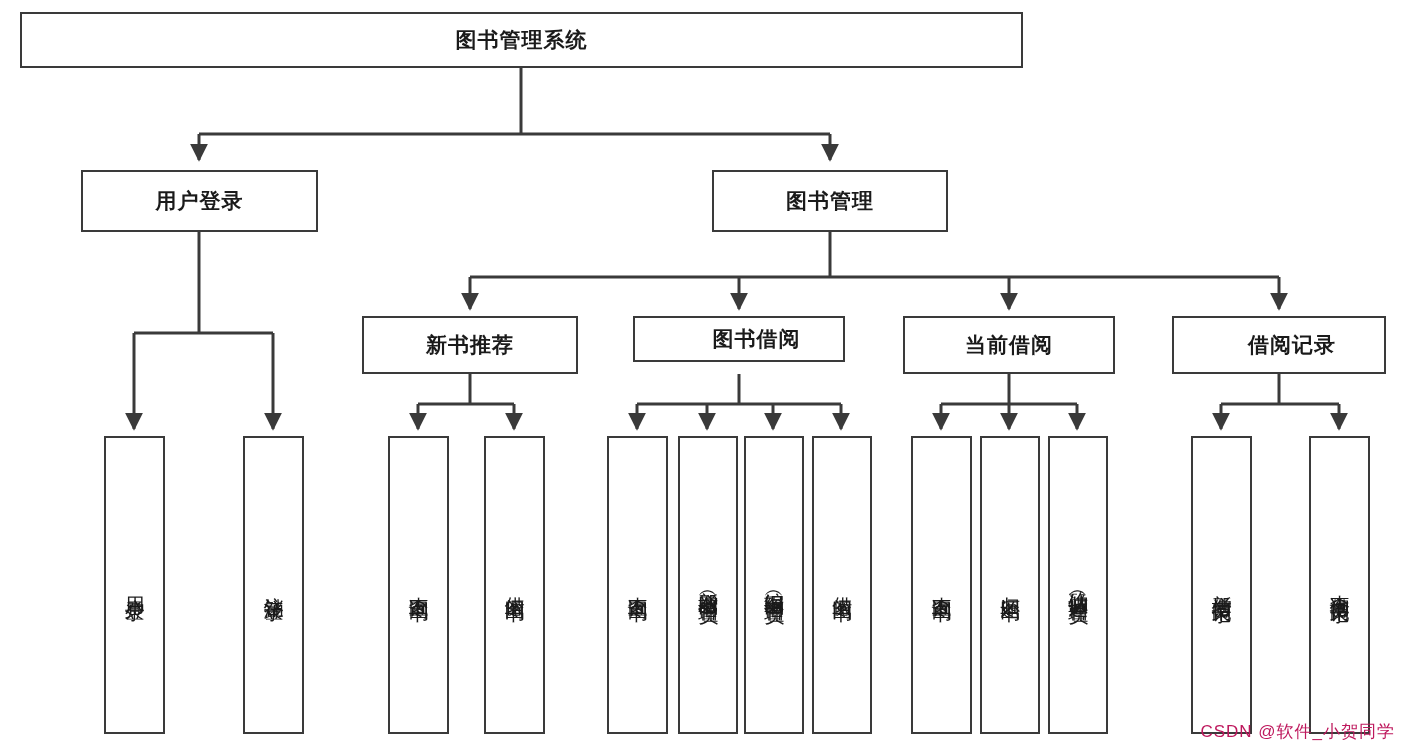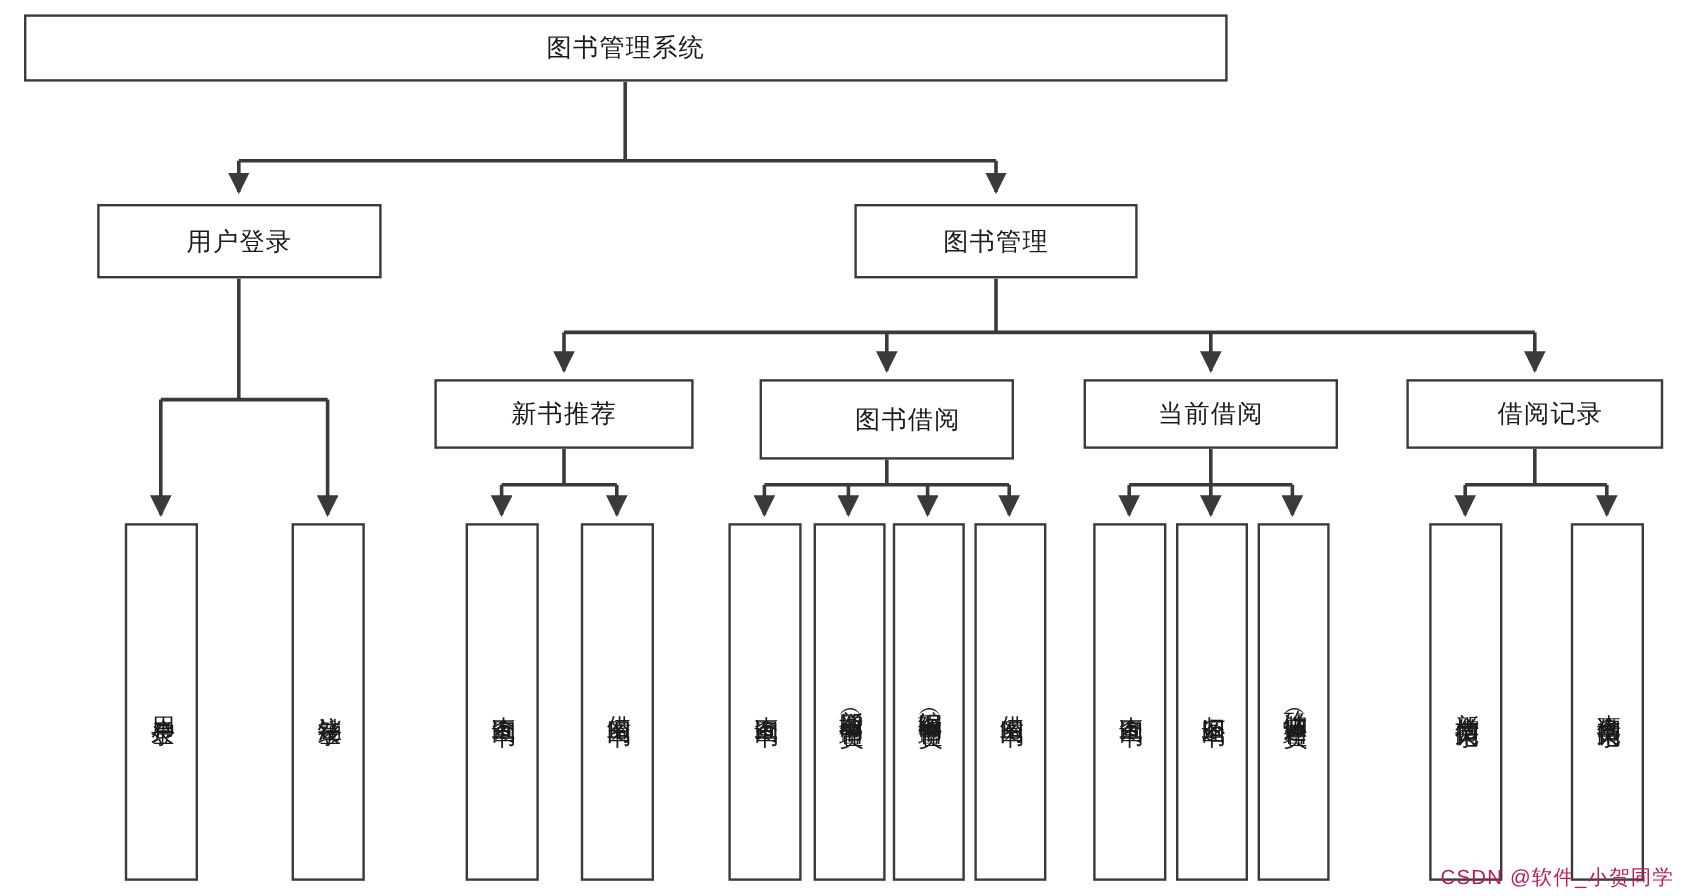--- a/index.html
+++ b/index.html
@@ -30,20 +30,21 @@
   }
   .node.vert .vtext{
     writing-mode:vertical-rl;
     text-orientation:upright;
     line-height:1.08;
     white-space:nowrap;
     text-align:center;
   }
   .node.horiz .htext{
     white-space:nowrap;
+    font-weight:bold;
   }
   .watermark{
     position:absolute;
     right:10px;
     bottom:4px;
     font-size:17px;
     color:#be185d;
     letter-spacing:1px;
     white-space:nowrap;
     user-select:none;
@@ -109,21 +110,21 @@
 <div class="node horiz" style="left:81px;top:170px;width:237px;height:62px;">
   <span class="htext">用户登录</span>
 </div>
 <div class="node horiz" style="left:712px;top:170px;width:236px;height:62px;text-align:center;">
   <span class="htext">图书管理</span>
 </div>
 
 <div class="node horiz" style="left:362px;top:316px;width:216px;height:58px;">
   <span class="htext">新书推荐</span>
 </div>
-<div class="node horiz" style="left:633px;top:316px;width:212px;height:67px;padding-left:35px;">
+<div class="node horiz" style="left:633px;top:316px;width:212px;height:46px;padding-left:35px;">
   <span class="htext">图书借阅</span>
 </div>
 <div class="node horiz" style="left:903px;top:316px;width:212px;height:58px;">
   <span class="htext">当前借阅</span>
 </div>
 <div class="node horiz" style="left:1172px;top:316px;width:214px;height:58px;padding-left:26px;">
   <span class="htext">借阅记录</span>
 </div>
 
 <div class="node vert" style="left:104px;top:436px;width:61px;height:298px;">

